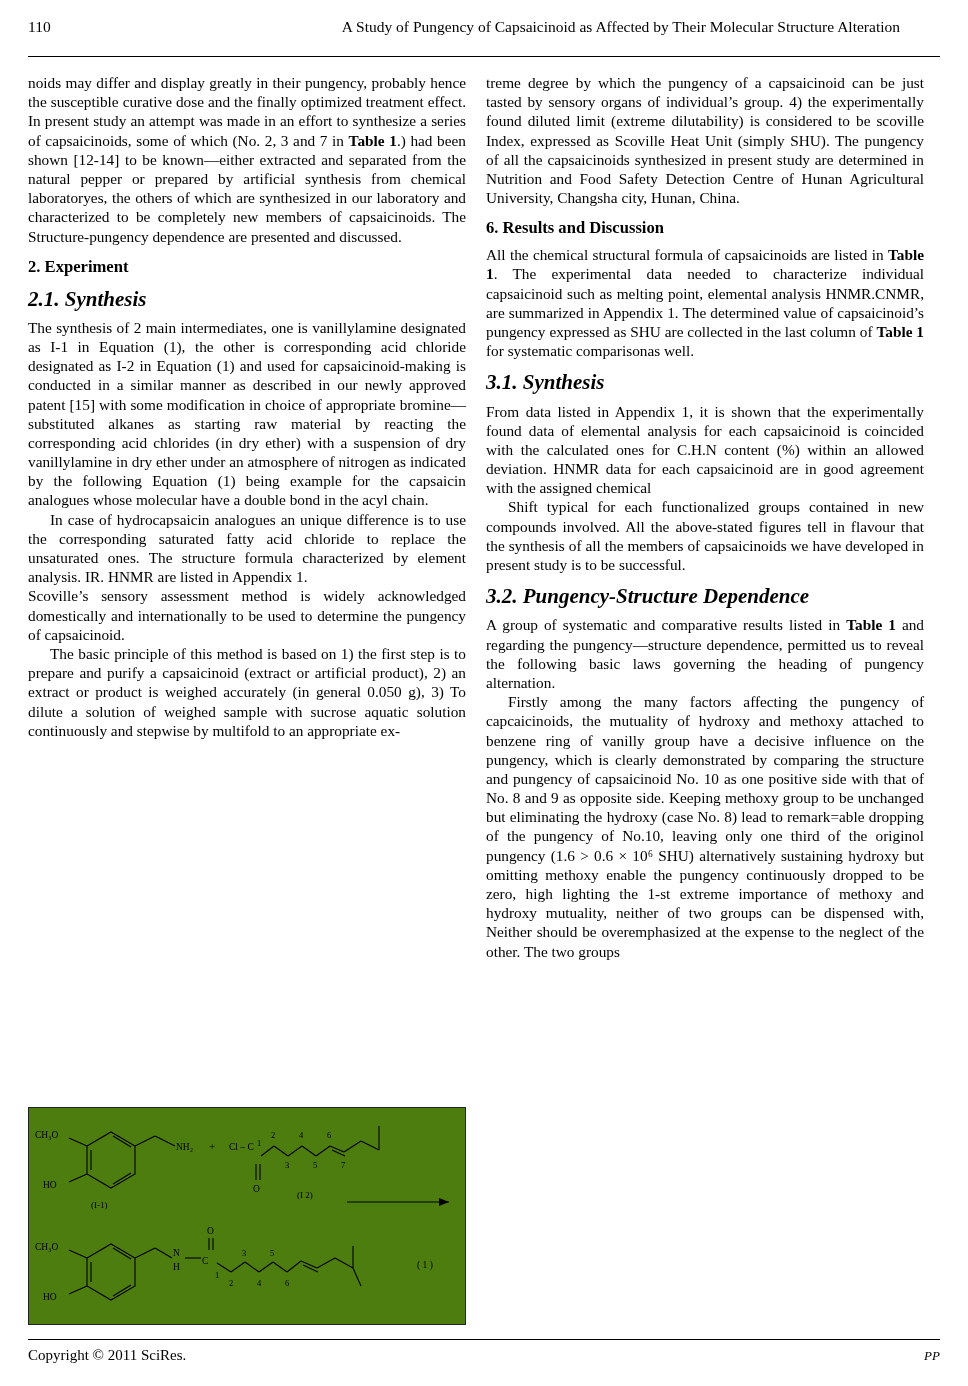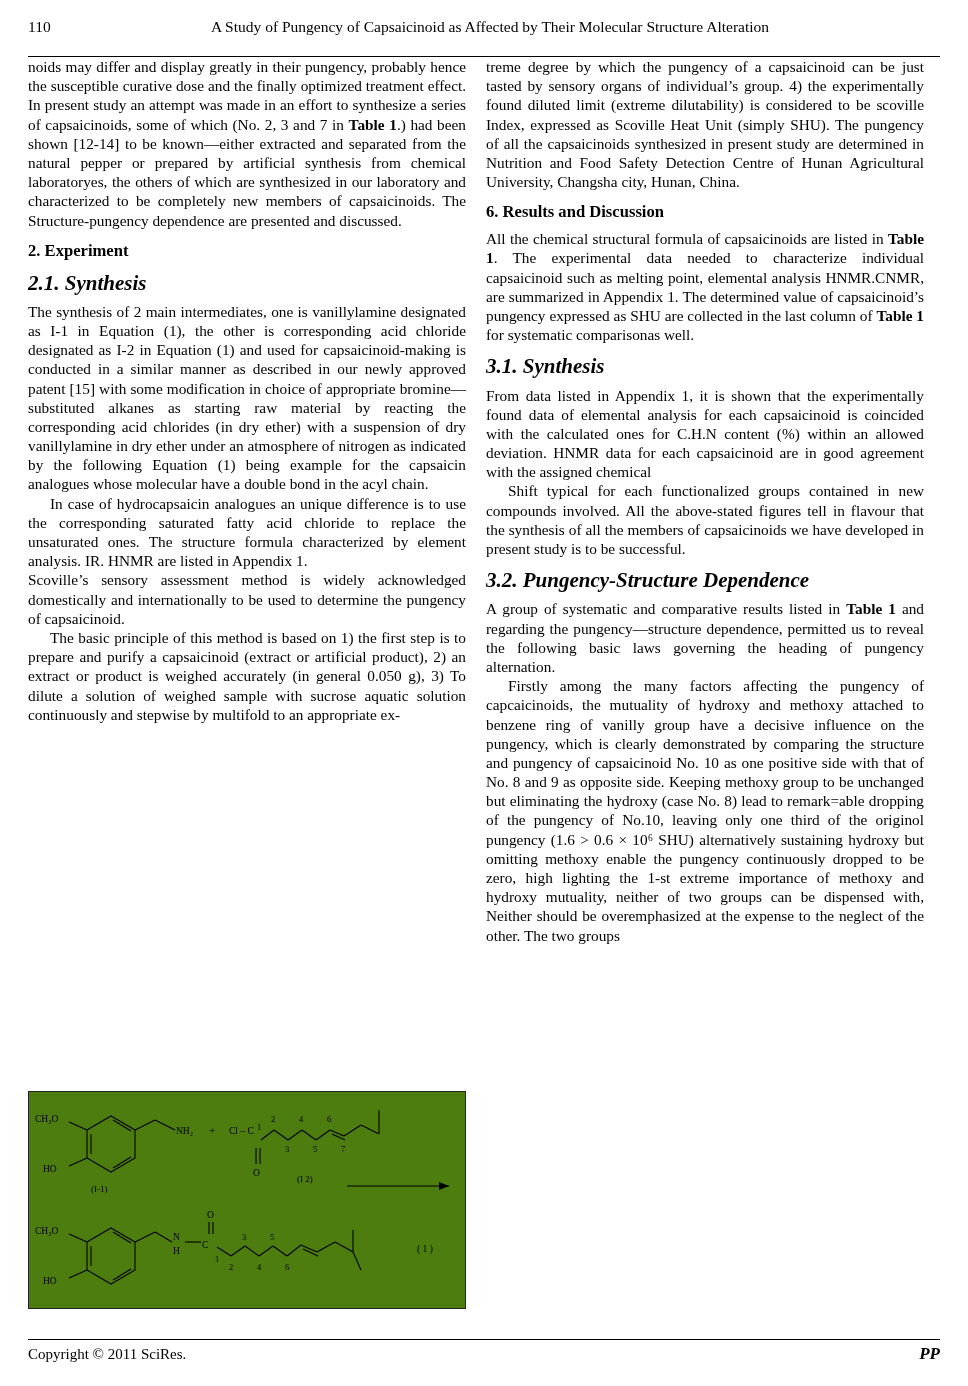--- a/index.html
+++ b/index.html
@@ -29,34 +29,34 @@
     height: 34px;
     font-size: 15.5px;
     padding-top: 18px;
   }
   .running-head .pageno {
     width: 52px;
     font-size: 15.5px;
   }
   .running-head .rh-title {
     flex: 1;
-    text-align: center;
+    text-align: right;
     padding-right: 40px;
     font-size: 15.5px;
   }
   .rule {
     border-top: 1px solid #000;
     margin: 4px 0 0 0;
     height: 0;
   }
   
   .columns {
     display: flex;
     gap: 20px;
-    margin-top: 0;
+    margin-top: 16px;
     height: 1252px;
   }
   .col {
     width: 438px;
     position: relative;
   }
   p {
     margin: 0 0 0 0;
     font-size: 15.3px;
     line-height: 1.255;
@@ -98,21 +98,21 @@
     position: absolute;
     left: 28px;
     right: 28px;
     bottom: 22px;
     display: flex;
     align-items: baseline;
     font-size: 15px;
     gap: 16px;
   }
   .footer .copy { flex: 1; }
-  .footer .pp { font-weight: bold; font-style: italic; font-size: 17px; }
+  .footer .pp { font-weight: normal; font-style: italic; font-size: 13px; }
   .footer-rule {
     position: absolute;
     left: 28px;
     right: 28px;
     bottom: 46px;
     border-top: 1px solid #000;
   }
 </style>
 </head>
 <body>

